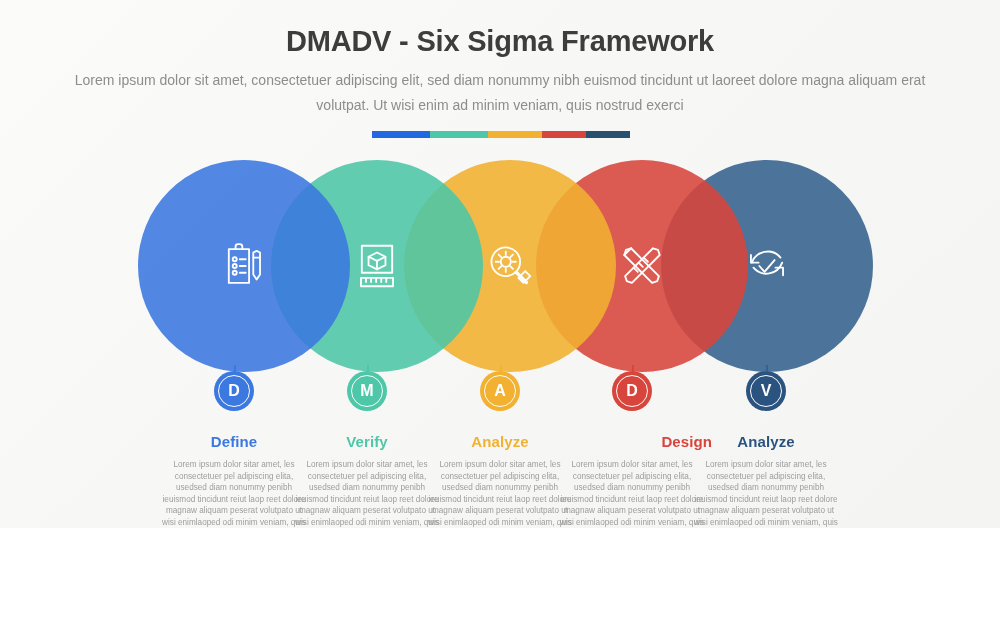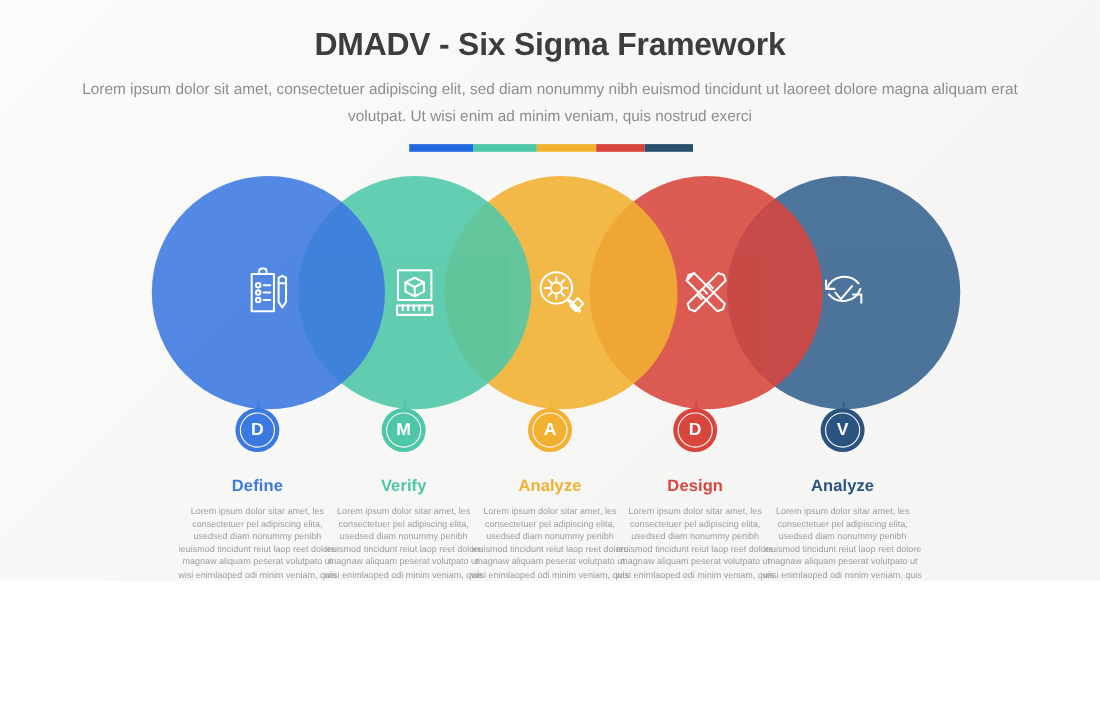--- a/index.html
+++ b/index.html
@@ -293,21 +293,21 @@
       <span>A</span>
     </div>
     <div class="collabel" id="lbl2" style="color: rgb(242, 177, 48); text-align: center;">Analyze</div>
     <div class="colbody">Lorem ipsum dolor sitar amet, les consectetuer pel adipiscing elita, usedsed diam nonummy penibh ieuismod tincidunt reiut laop reet dolore magnaw aliquam peserat volutpato ut wisi enimlaoped odi minim veniam, quis nostrud lesta exerci tation ullamc</div>
   </div>
 
   <div class="col" id="col3" style="left: 552px;">
     <div class="badge" id="badge3" style="background: rgb(216, 69, 60);">
       <span>D</span>
     </div>
-    <div class="collabel" id="lbl3" style="color: rgb(216, 69, 60);">Design</div>
+    <div class="collabel" id="lbl3" style="color: rgb(216, 69, 60); text-align: right;">Design</div>
     <div class="colbody">Lorem ipsum dolor sitar amet, les consectetuer pel adipiscing elita, usedsed diam nonummy penibh ieuismod tincidunt reiut laop reet dolore magnaw aliquam peserat volutpato ut wisi enimlaoped odi minim veniam, quis nostrud lesta exerci tation ullamc</div>
   </div>
 
   <div class="col" id="col4" style="left: 686px;">
     <div class="badge" id="badge4" style="background: rgb(43, 83, 128);">
       <span>V</span>
     </div>
     <div class="collabel" id="lbl4" style="color: rgb(43, 83, 128);">Analyze</div>
     <div class="colbody">Lorem ipsum dolor sitar amet, les consectetuer pel adipiscing elita, usedsed diam nonummy penibh ieuismod tincidunt reiut laop reet dolore magnaw aliquam peserat volutpato ut wisi enimlaoped odi minim veniam, quis nostrud lesta exerci tation ullamc</div>
   </div>

